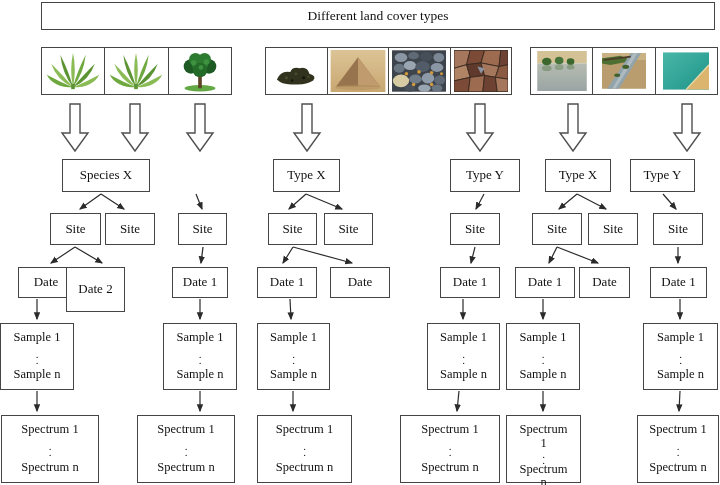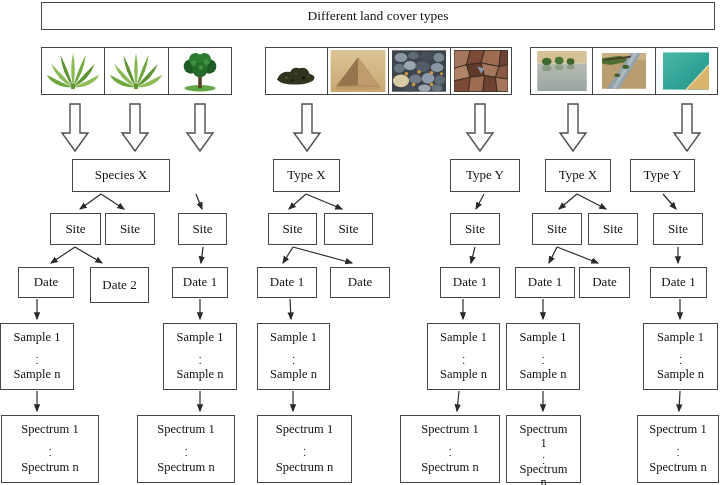--- a/index.html
+++ b/index.html
@@ -244,38 +244,38 @@
             <stop offset="1" stop-color="#1f9488"></stop>
           </linearGradient>
         </defs>
         <rect x="0" y="0" width="52" height="42" fill="url(#seag)"></rect>
         <polygon points="26,42 52,14 52,42" fill="#dbb56e"></polygon>
         <line x1="26" y1="42" x2="52" y2="14" stroke="#e8d9a8" stroke-width="1.5"></line>
       </svg>
     </div>
   </div>
 
-  <div class="box" style="left:72px;  top:159px; width:98px; height:33px;">Species X</div>
+  <div class="box" style="left:62px;  top:159px; width:88px; height:33px;">Species X</div>
   <div class="box" style="left:273px; top:159px; width:67px; height:33px;">Type X</div>
   <div class="box" style="left:450px; top:159px; width:70px; height:33px;">Type Y</div>
   <div class="box" style="left:545px; top:159px; width:66px; height:33px;">Type X</div>
   <div class="box" style="left:630px; top:159px; width:65px; height:33px;">Type Y</div>
 
   <div class="box" style="left:50px;  top:213px; width:51px; height:32px;">Site</div>
   <div class="box" style="left:105px; top:213px; width:50px; height:32px;">Site</div>
   <div class="box" style="left:178px; top:213px; width:49px; height:32px;">Site</div>
   <div class="box" style="left:268px; top:213px; width:49px; height:32px;">Site</div>
   <div class="box" style="left:324px; top:213px; width:49px; height:32px;">Site</div>
   <div class="box" style="left:450px; top:213px; width:50px; height:32px;">Site</div>
   <div class="box" style="left:532px; top:213px; width:50px; height:32px;">Site</div>
   <div class="box" style="left:588px; top:213px; width:50px; height:32px;">Site</div>
   <div class="box" style="left:653px; top:213px; width:50px; height:32px;">Site</div>
 
   <div class="box" style="left:18px;  top:267px; width:56px; height:31px;">Date</div>
-  <div class="box" style="left:90px;  top:267px; width:59px; height:36px;">Date 2</div>
+  <div class="box" style="left:66px;  top:267px; width:59px; height:45px;">Date 2</div>
   <div class="box" style="left:172px; top:267px; width:56px; height:31px;">Date 1</div>
   <div class="box" style="left:257px; top:267px; width:60px; height:31px;">Date 1</div>
   <div class="box" style="left:330px; top:267px; width:60px; height:31px;">Date</div>
   <div class="box" style="left:440px; top:267px; width:60px; height:31px;">Date 1</div>
   <div class="box" style="left:515px; top:267px; width:60px; height:31px;">Date 1</div>
   <div class="box" style="left:579px; top:267px; width:51px; height:31px;">Date</div>
   <div class="box" style="left:650px; top:267px; width:57px; height:31px;">Date 1</div>
 
   <div class="box stack" style="left:0px;   top:323px; width:74px; height:67px;">
     <div>Sample 1</div>

